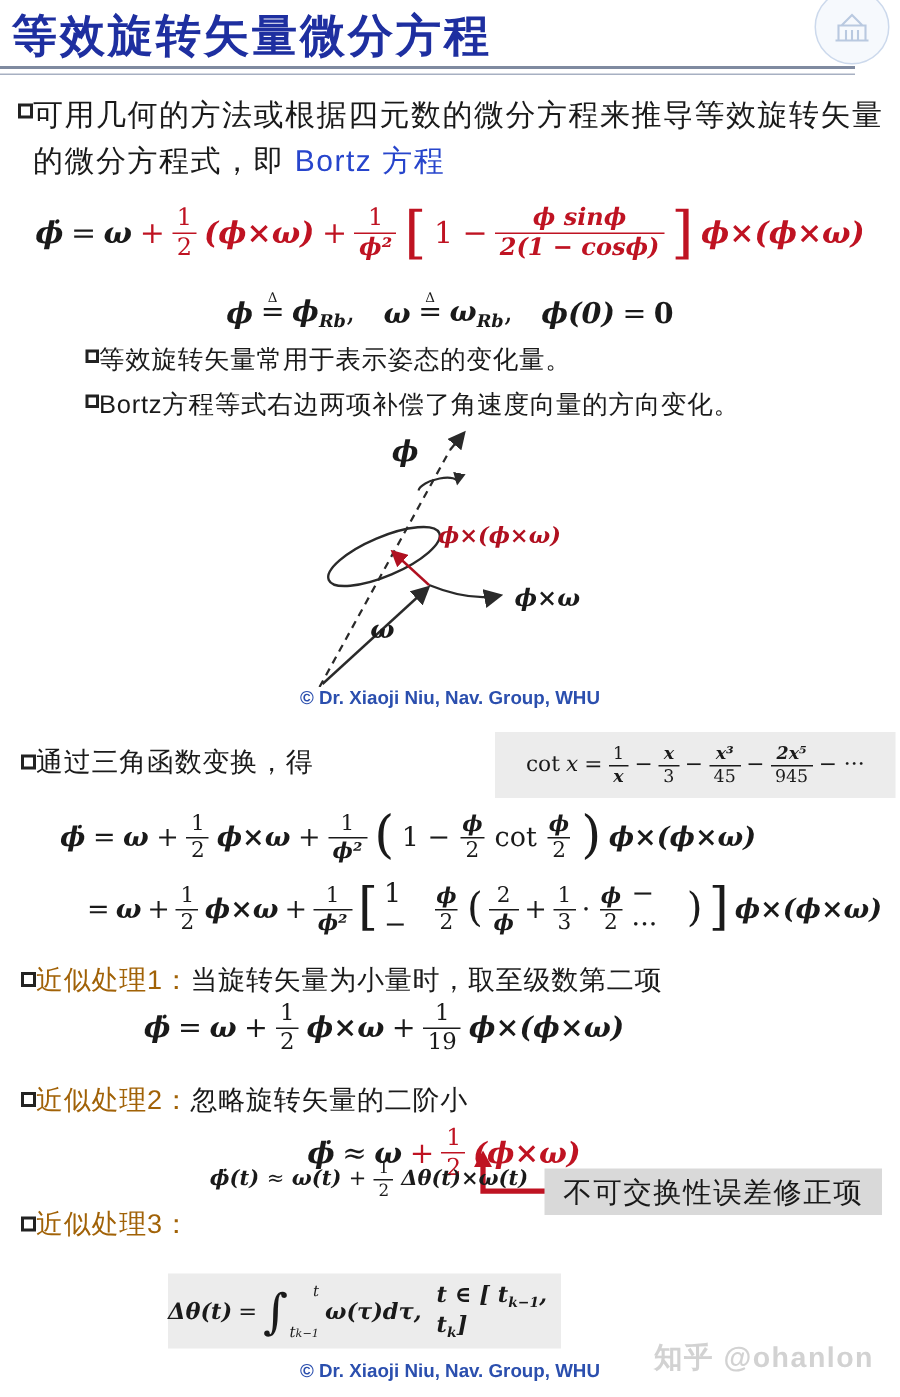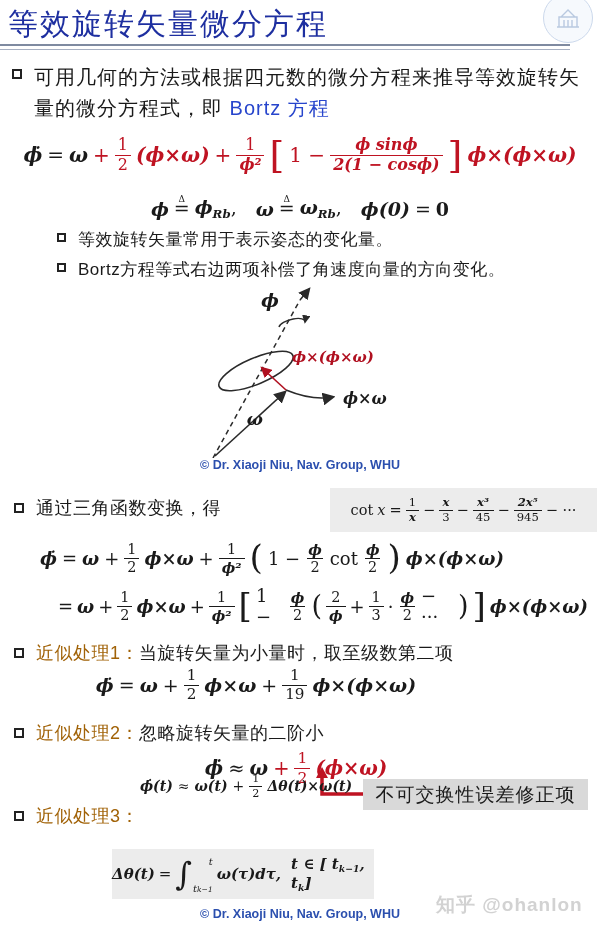--- a/index.html
+++ b/index.html
@@ -2,27 +2,27 @@
 <html><head>
 <meta charset="utf-8">
 <style>
   *{box-sizing:border-box;margin:0;padding:0}
   html,body{background:#fff}
   #slide{position:relative;width:600px;height:931px;background:#ffffff;overflow:hidden;
          font-family:"Liberation Sans",sans-serif;color:#1a1a1a}
   .abs{position:absolute}
 
   
-  .title{left:8px;top:4px;font-size:30px;font-weight:normal;color:#1e2fa0;letter-spacing:2px;white-space:nowrap}
+  .title{left:8px;top:4px;font-size:30px;font-weight:bold;color:#1e2fa0;letter-spacing:2px;white-space:nowrap}
   .rule{left:0;top:44px;width:570px;height:6px;border-top:2px solid #7f8aa0;border-bottom:1px solid #a7b0c2}
   .logo{left:543px;top:-7px;width:50px;height:50px;border-radius:50%;border:1px solid #ccd9ec;
         background:#f6f9fd;display:flex;align-items:center;justify-content:center}
 
   
-  .bullet{display:flex;gap:12px;align-items:flex-start}
+  .bullet{display:flex;align-items:flex-start}
   .sq{width:10px;height:10px;border:2px solid #222;flex:none;margin-top:7px;background:#fff}
   .sq.sm{width:9px;height:9px;border-width:2px;margin-top:5px}
   .b1{left:12px;top:62px;width:578px;font-size:20px;line-height:1.55;letter-spacing:1px}
   .sb{font-size:17px;letter-spacing:.5px}
   .bl{font-size:18px;letter-spacing:.5px}
   .blue{color:#2745cc}
   .bluelbl{color:#a16207}
 
   
   .eq{position:absolute;display:flex;align-items:center;justify-content:center;gap:5px;

